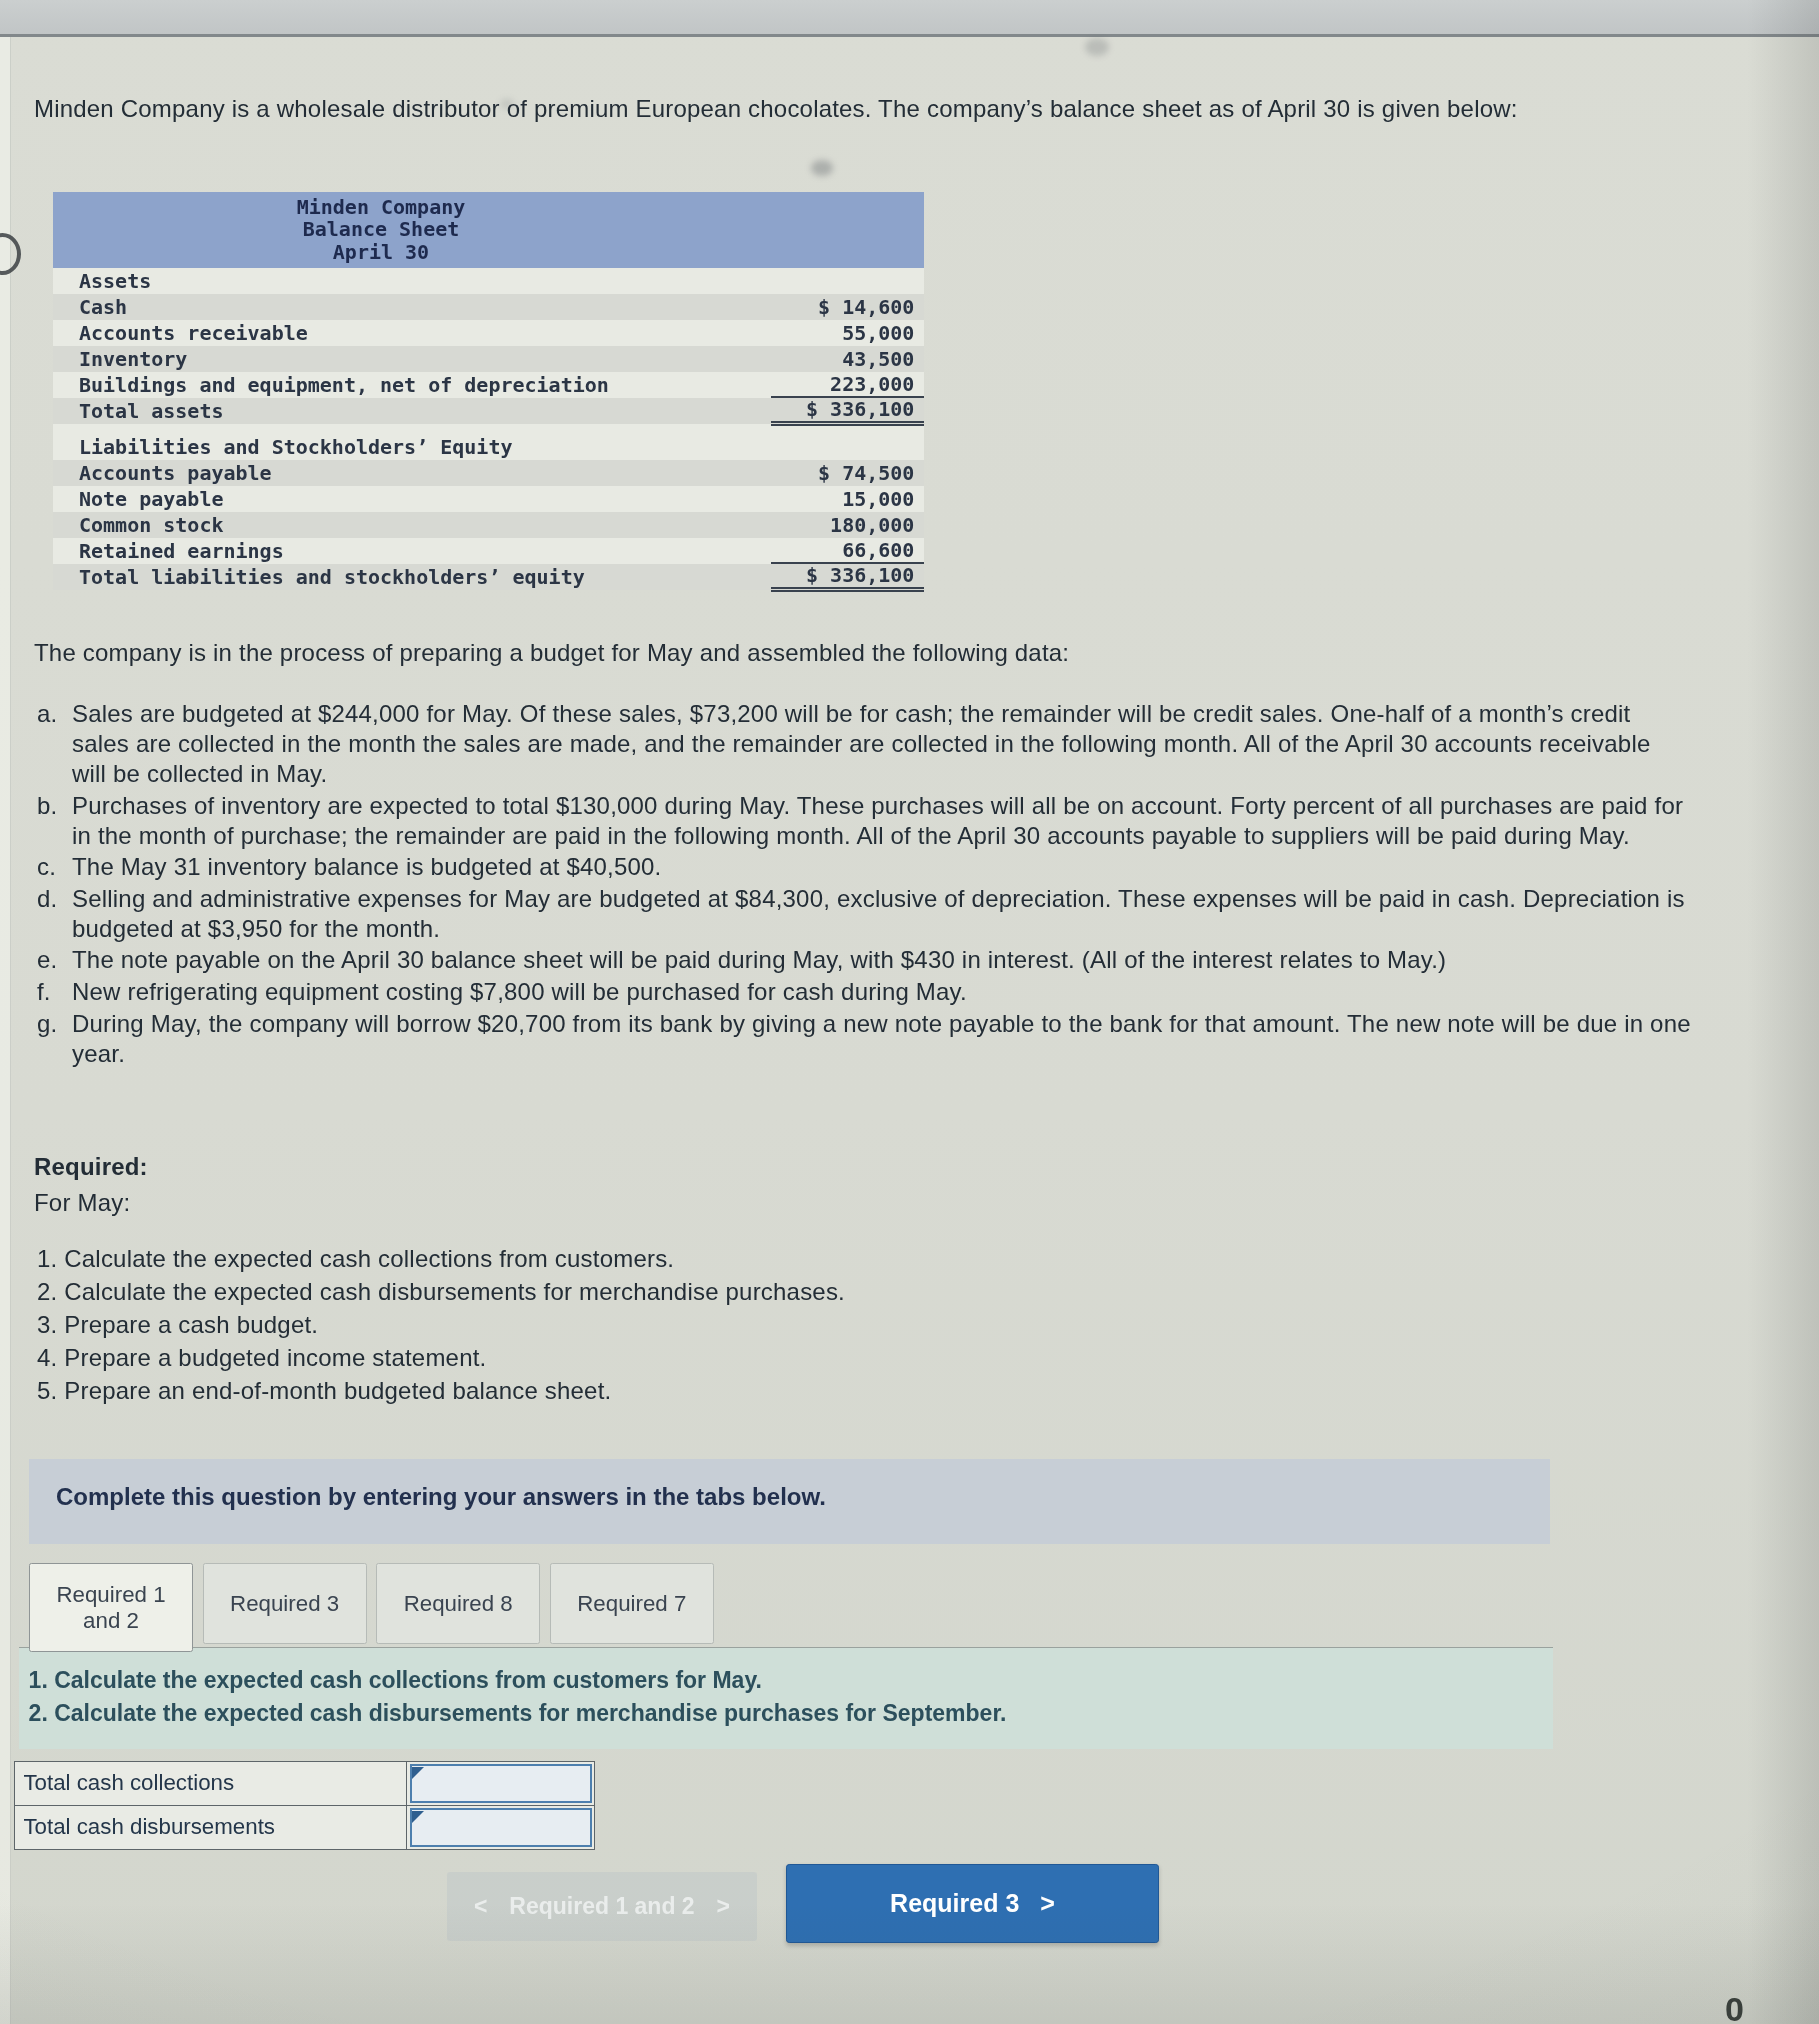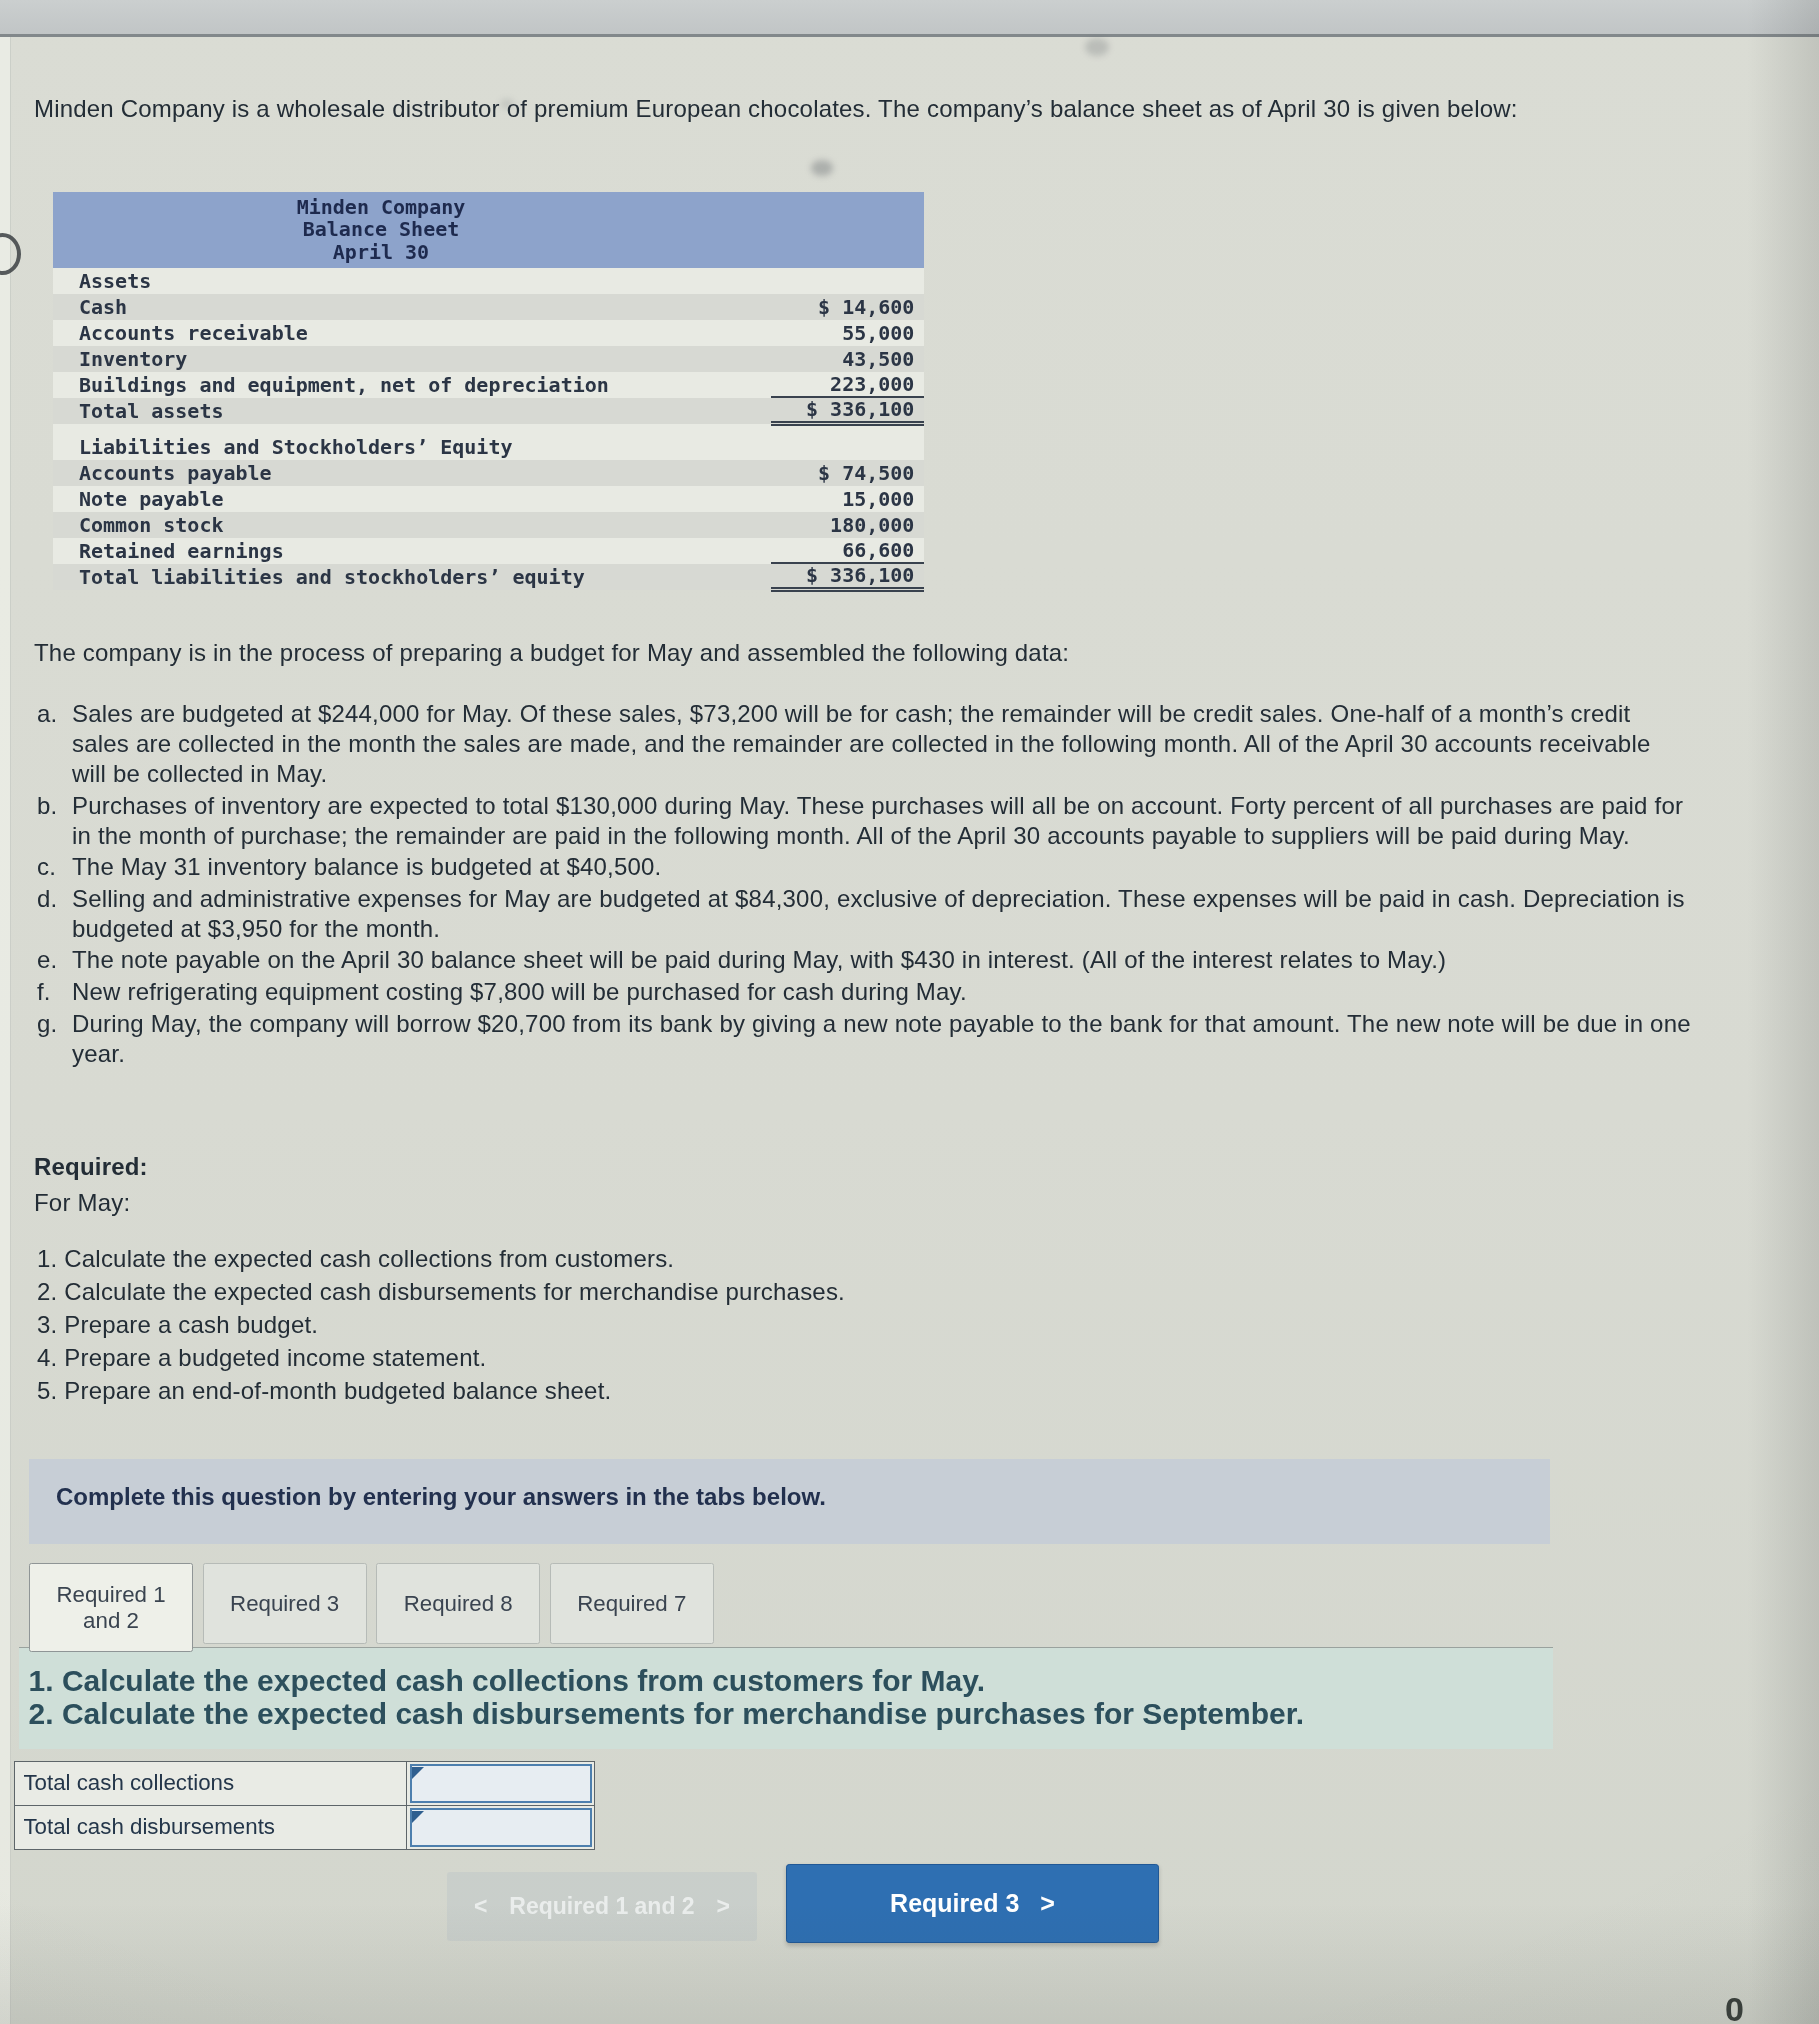--- a/index.html
+++ b/index.html
@@ -58,21 +58,21 @@
   .banner{position:absolute;left:29px;top:1459px;width:1521px;height:85px;
     background:#c7ced6;}
   .banner div{padding:24px 0 0 27px;font-weight:bold;font-size:24px;color:#22304e;}
   .tabs{position:absolute;left:29px;top:1563px;display:flex;gap:9.6px;z-index:3;}
   .tab{width:164px;height:81px;box-sizing:border-box;border:1.6px solid #b6bbb7;
     border-radius:2.4px;background:#e0e3dd;display:flex;align-items:center;justify-content:center;
     text-align:center;font-size:22.3px;color:#3a4450;padding:0 12.8px;cursor:pointer;}
   .tab.active{background:#eef0e9;border-color:#8f9596;height:89px;}
   .panel{position:absolute;left:19px;top:1647px;width:1534px;height:101px;
     background:#cfdfd8;border-top:1.6px solid #9aa29e;z-index:1;}
-  .panel .line{padding-left:9.6px;font-size:30px;font-weight:600;color:#2c4f5c;line-height:33px;}
+  .panel .line{padding-left:9.6px;font-size:23px;font-weight:600;color:#2c4f5c;line-height:33px;}
   .panel .line:first-child{padding-top:16px;}
 
   
   .ans{position:absolute;left:14.4px;top:1761px;width:581px;border:1.6px solid #5d6569;
     background:#e9ebe5;box-sizing:border-box;}
   .ans-row{display:flex;height:43px;}
   .ans-row:first-child{border-bottom:1.6px solid #5d6569;}
   .ans-row .cell-l{flex:1;font-size:22.3px;color:#24364a;padding:8px 8px 0 8px;}
   .ans-row .cell-i{width:188px;position:relative;border-left:1.6px solid #5d6569;
     box-sizing:border-box;padding:2.4px;}

